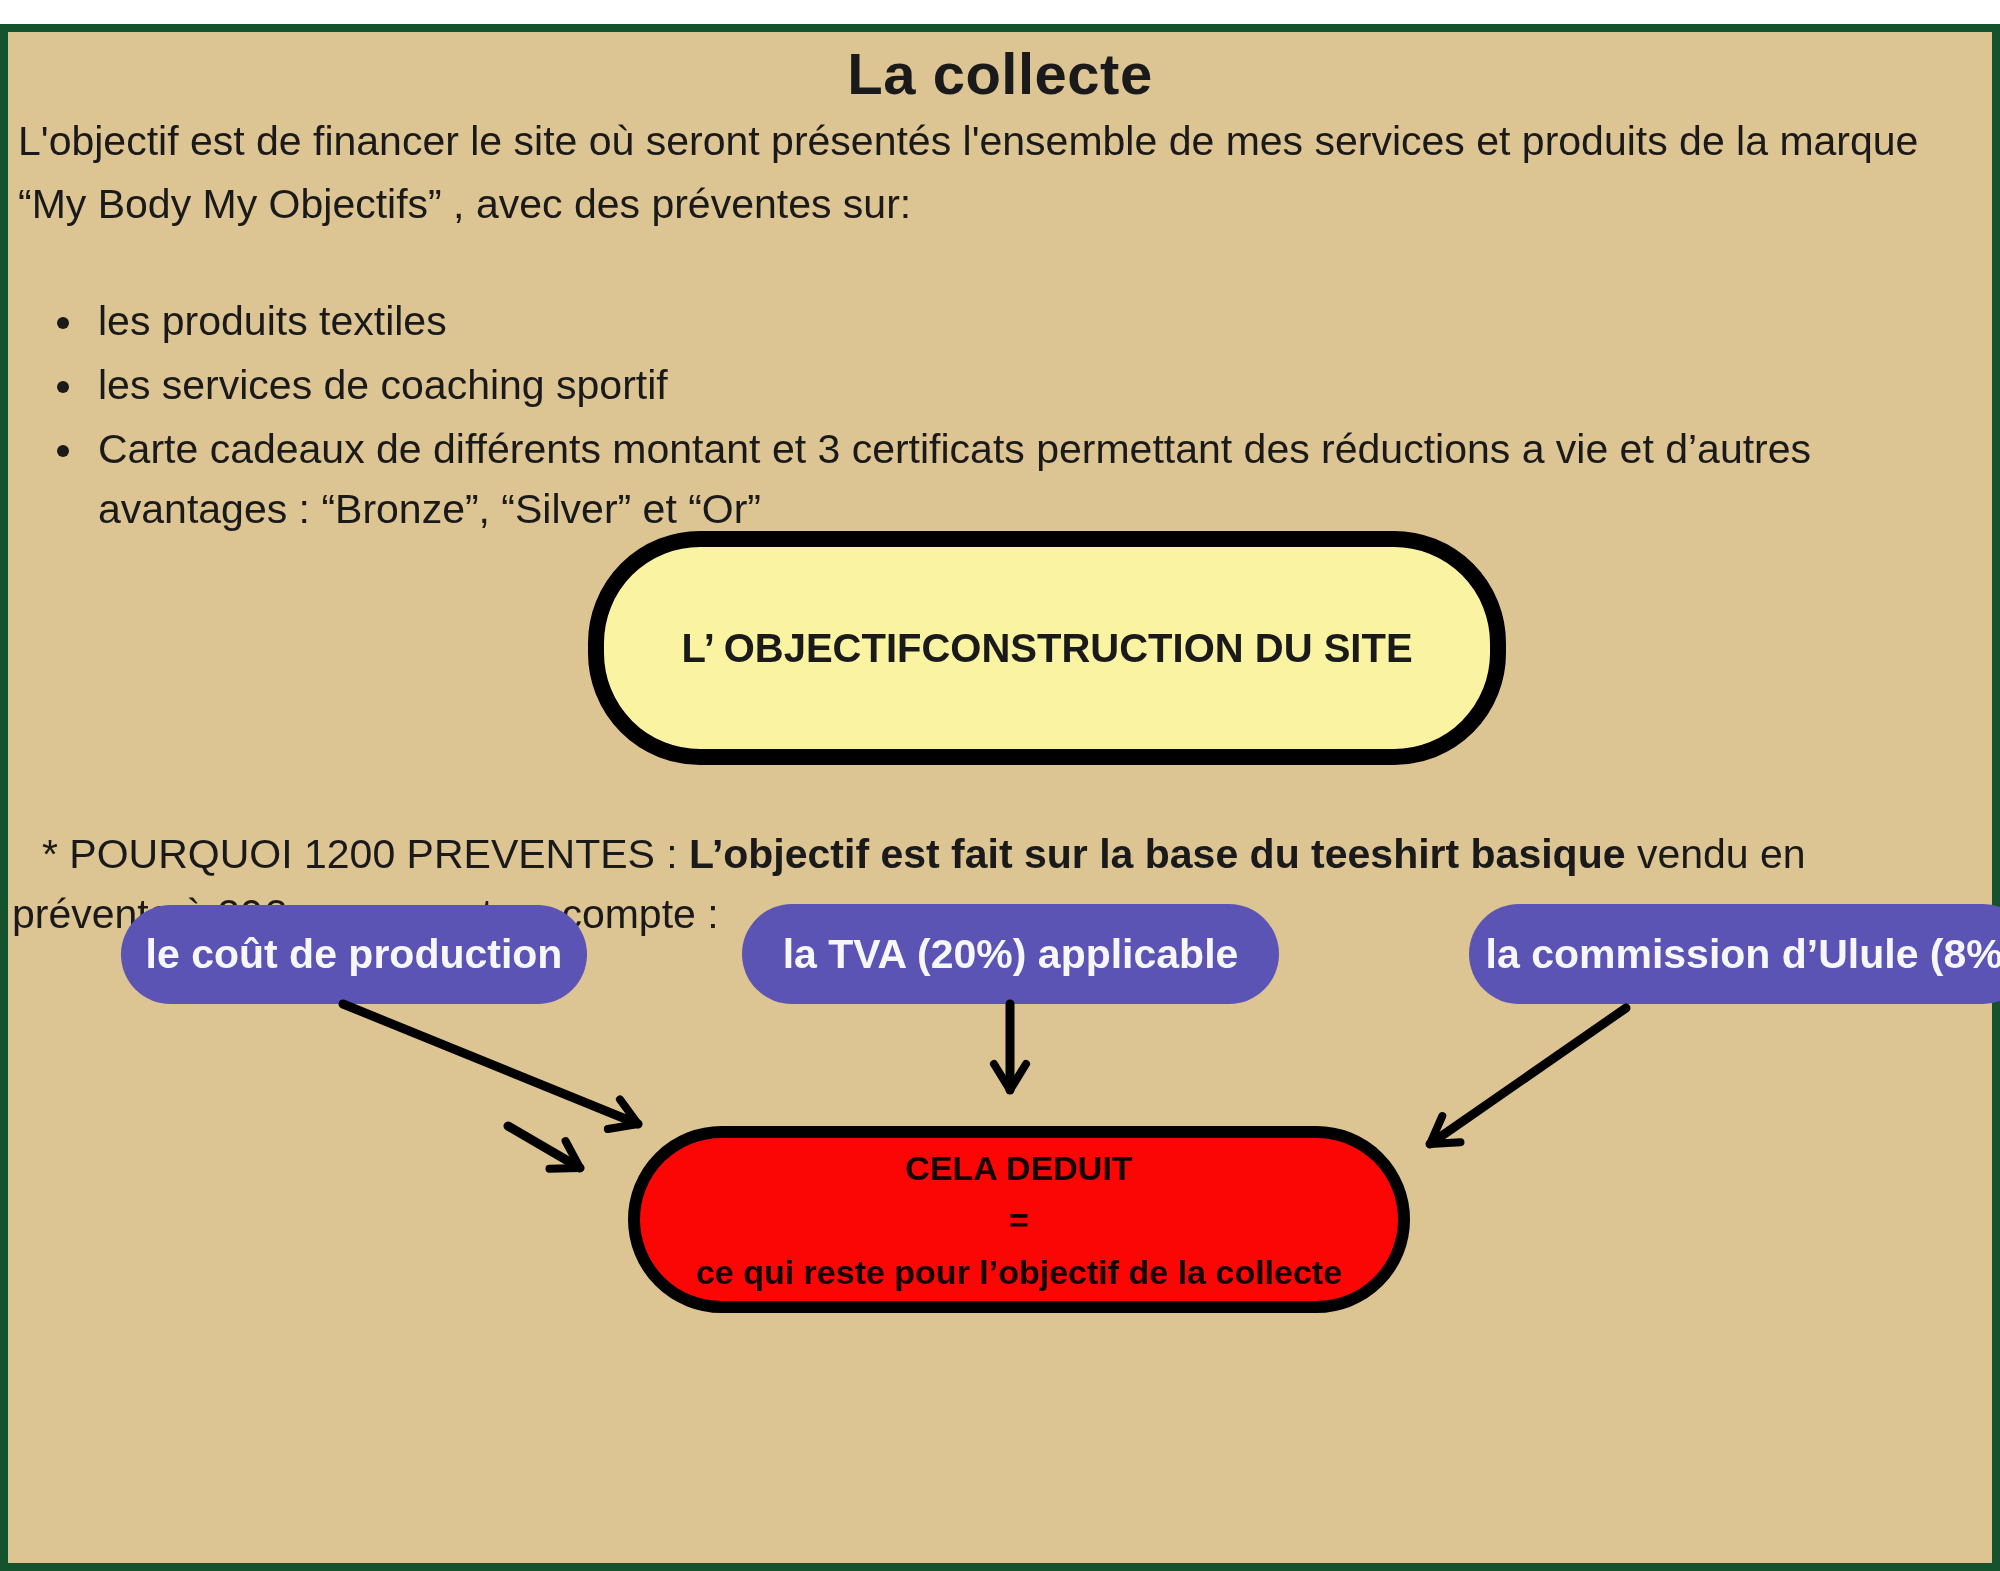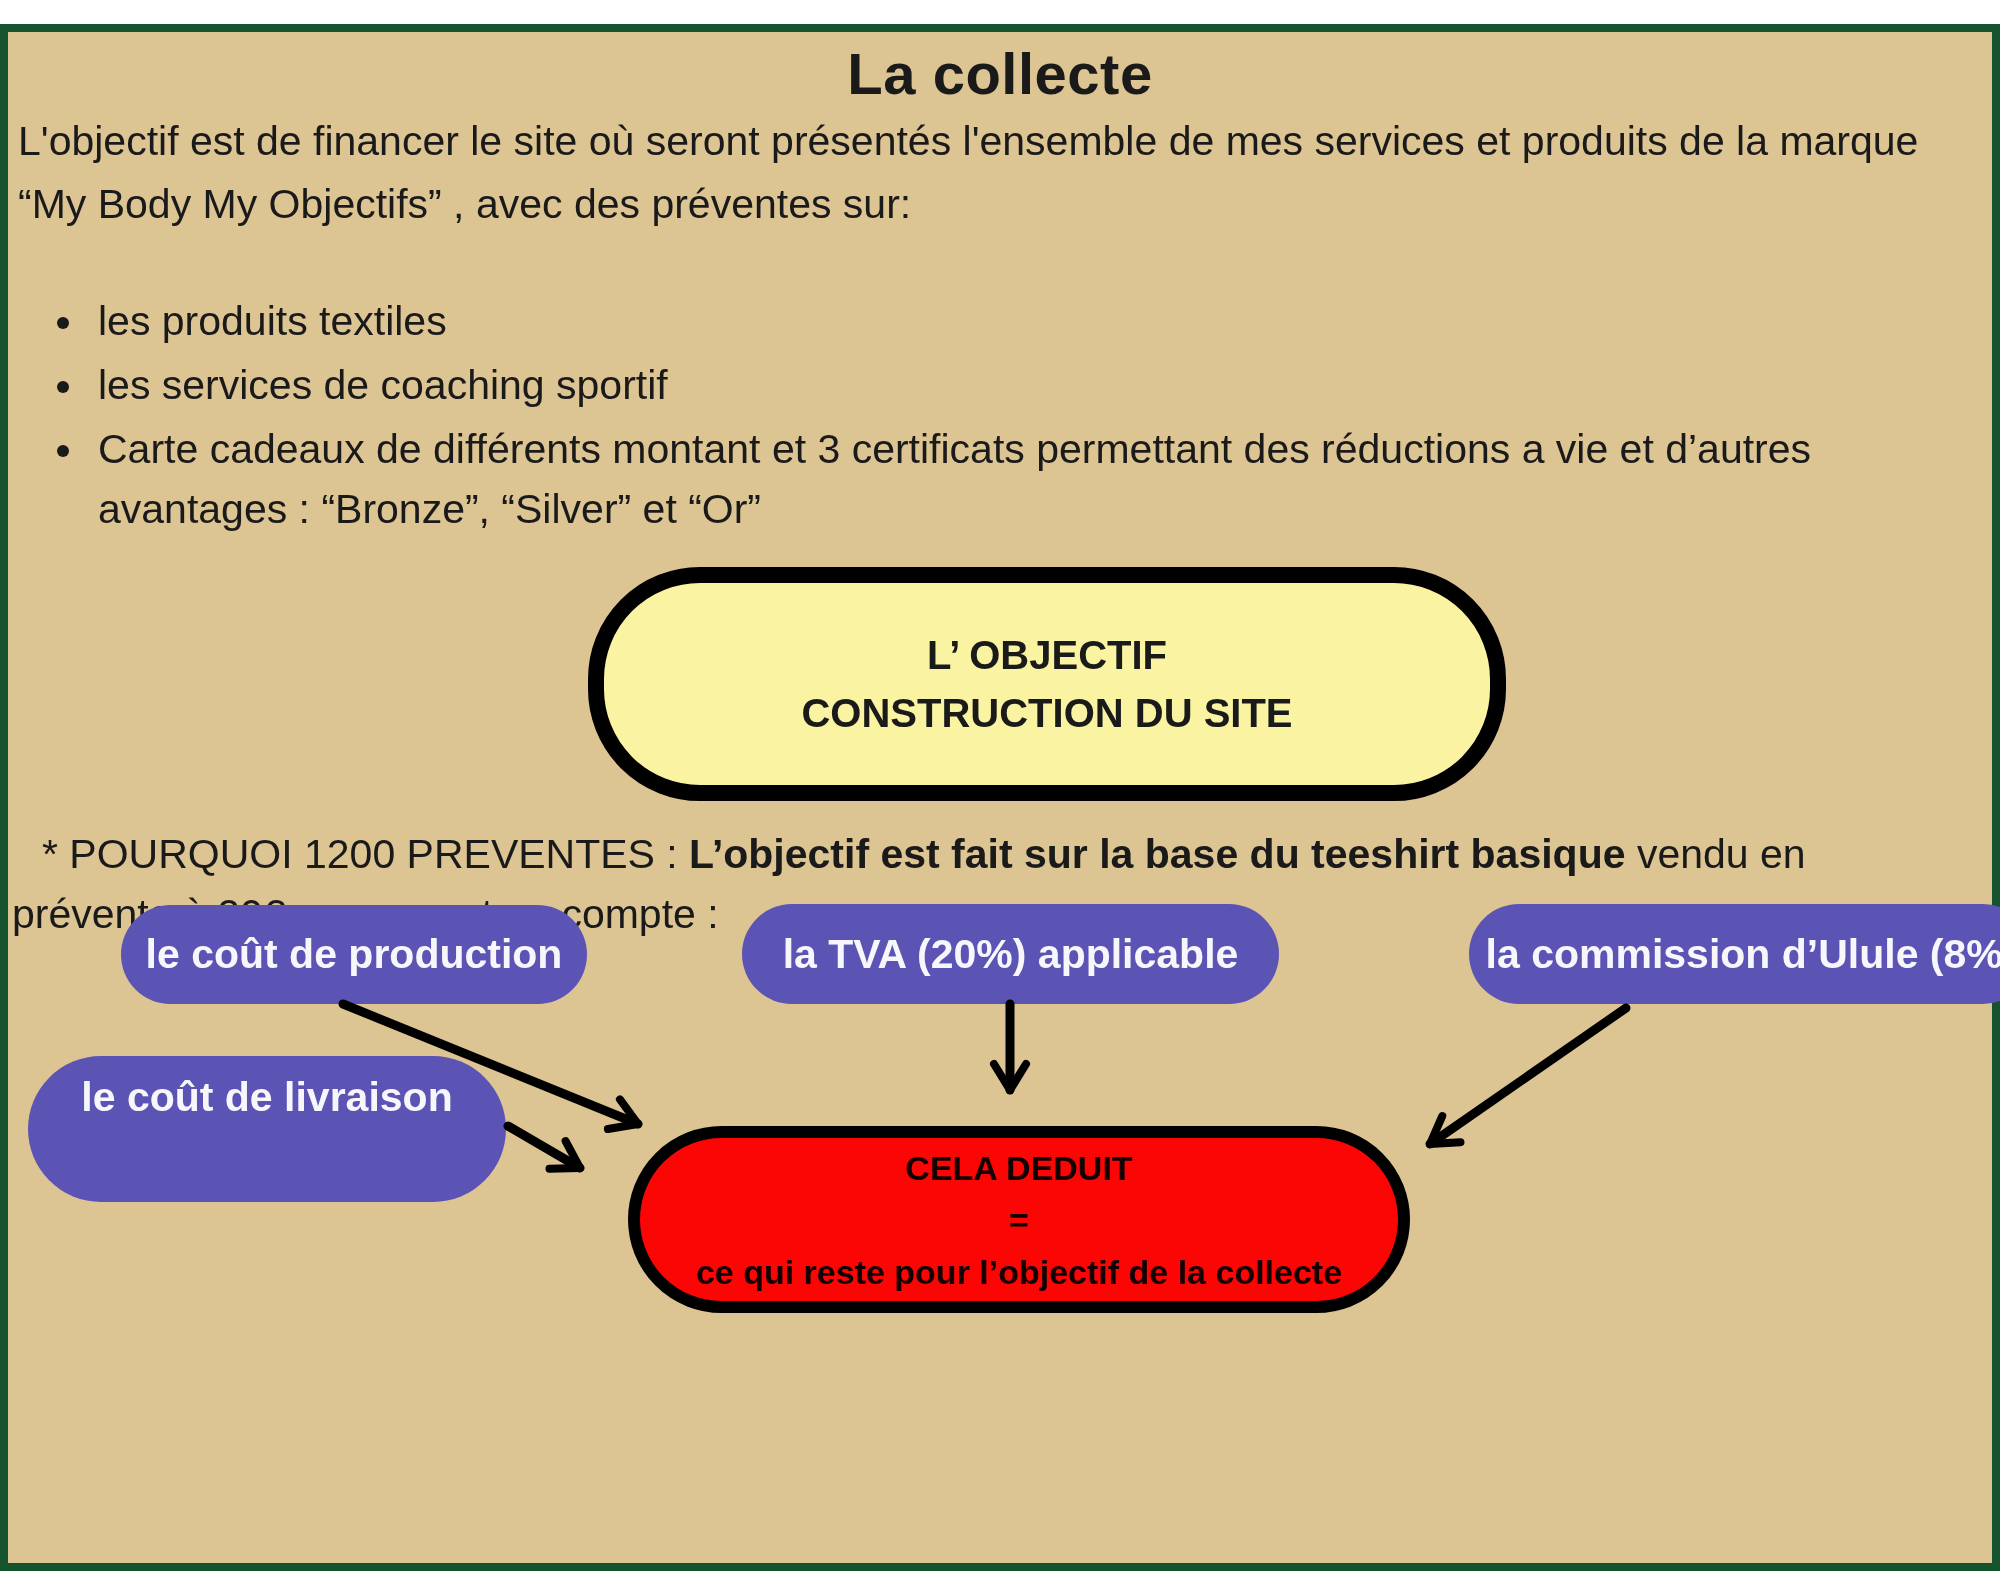--- a/index.html
+++ b/index.html
@@ -41,24 +41,24 @@
     padding-left: 44px;
   }
   .bullet-list li { margin-bottom: 4px; padding-left: 10px; }
 
   .objective-box {
     position: absolute; top: 499px; left: 580px;
     width: 918px; height: 234px;
     background: #faf3a2;
     border: 16px solid #000000;
     border-radius: 112px;
-    display: flex; flex-direction: column;
+    display: flex; flex-direction: row;
     justify-content: center; align-items: center;
     text-align: center;
-    font-size: 40px; font-weight: bold; line-height: 58px; margin-top: 36px;
+    font-size: 40px; font-weight: bold; line-height: 58px;
   }
 
   .why {
     position: absolute; top: 792px; left: 4px;
     width: 1948px;
     font-size: 41px; line-height: 60px;
     text-indent: 30px;
   }
   .why b { font-weight: bold; }
 
@@ -119,21 +119,20 @@
     <div class="objective-box">
       <div>L’ OBJECTIF</div>
       <div>CONSTRUCTION DU SITE</div>
     </div>
 
     <div class="why"><span>* POURQUOI 1200 PREVENTES : </span><b>L’objectif est fait sur la base du teeshirt basique</b><span> vendu en prévente à 20€ en prenant en compte :</span></div>
 
     <div class="pill pill-production">le coût de production</div>
     <div class="pill pill-tva">la TVA (20%) applicable</div>
     <div class="pill pill-commission">la commission d’Ulule (8%)</div>
-    <div class="pill pill-livraison">le coût de livraison</div>
 
     <div class="result-box">
       <div>CELA DEDUIT</div>
       <div>=</div>
       <div>ce qui reste pour l’objectif de la collecte</div>
     </div>
 
     <svg class="arrows" viewBox="0 0 1980 1527" xmlns="http://www.w3.org/2000/svg">
       <defs>
         <marker id="ah" markerUnits="userSpaceOnUse" markerWidth="56" markerHeight="56" refX="34" refY="24" orient="auto">

